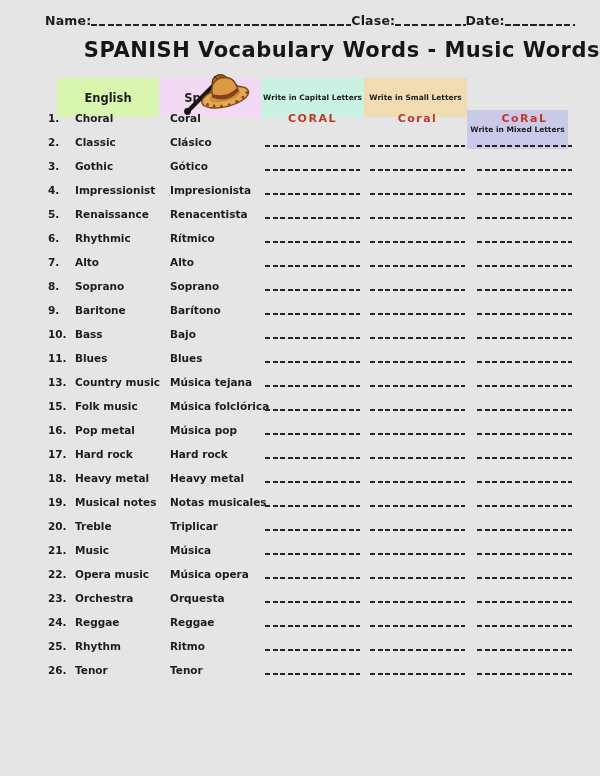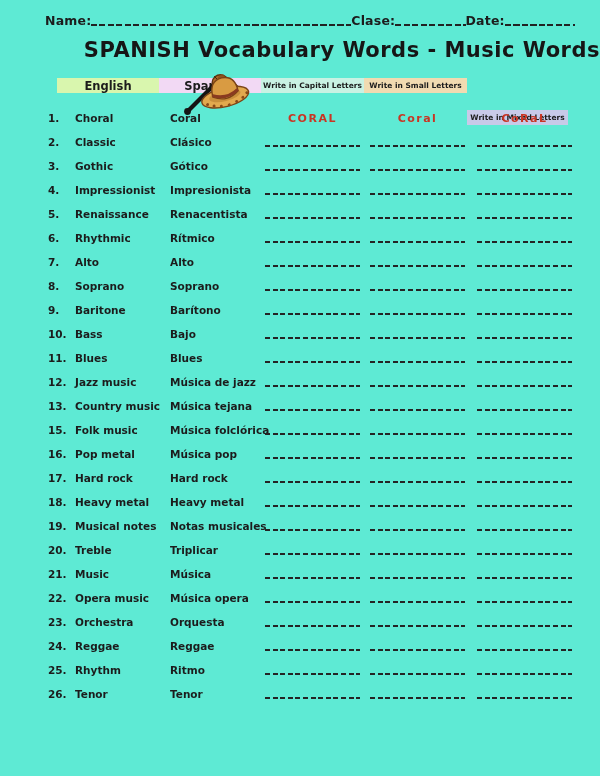--- a/index.html
+++ b/index.html
@@ -1,17 +1,17 @@
 <!DOCTYPE html>
 <html><head>
 <meta charset="utf-8">
 <style>
   html,body{margin:0;padding:0;background:#888;}
   .page{
-    position:relative;width:600px;height:776px;background:#5eead4;
+    position:relative;width:600px;height:776px;background:#e5e5e5;
     font-family:"DejaVu Sans",sans-serif;color:#1c1c1c;overflow:hidden;
     margin:0 auto;
   }
   
   .name-line{
     position:absolute;top:13px;left:45px;right:25px;
     display:flex;align-items:flex-end;
     font-size:12.5px;font-weight:700;letter-spacing:.2px;
   }
   .name-line .lbl{white-space:nowrap;}
@@ -23,21 +23,21 @@
   .f-clase{flex:1;}
   .f-date{flex:1;}
   
   .title{
     position:absolute;top:38px;left:0;right:0;margin:0;
     text-align:right;font-size:21px;font-weight:700;letter-spacing:.5px;
     color:#161616;
   }
   
   .band{
-    position:absolute;top:78px;left:57px;width:511px;height:15px;
+    position:absolute;top:78px;left:57px;width:511px;height:39px;
     display:flex;
   }
   .cell{
     display:flex;align-items:center;justify-content:center;
     height:100%;white-space:nowrap;
   }
   .c-eng{width:102px;background:#d9f6ae;font-size:11.5px;font-weight:700;}
   .c-spa{width:102px;background:#f2d9f4;font-size:11.5px;font-weight:700;}
   .c-cap{width:103px;background:#c9f2e3;font-size:7.5px;font-weight:700;}
   .c-sml{width:103px;background:#f1dbb1;font-size:7.5px;font-weight:700;}
@@ -269,34 +269,20 @@
           <span class="dash"></span>
         </span>
       <span class="ans a2">
           <span class="dash"></span>
         </span>
       <span class="ans a3">
           <span class="dash"></span>
         </span>
     </div>
       <div class="row">
-      <span class="num">12.</span>
-      <span class="eng">Jazz music</span>
-      <span class="spa">Música de jazz</span>
-      <span class="ans a1">
-          <span class="dash"></span>
-        </span>
-      <span class="ans a2">
-          <span class="dash"></span>
-        </span>
-      <span class="ans a3">
-          <span class="dash"></span>
-        </span>
-    </div>
-      <div class="row">
       <span class="num">13.</span>
       <span class="eng">Country music</span>
       <span class="spa">Música tejana</span>
       <span class="ans a1">
           <span class="dash"></span>
         </span>
       <span class="ans a2">
           <span class="dash"></span>
         </span>
       <span class="ans a3">

